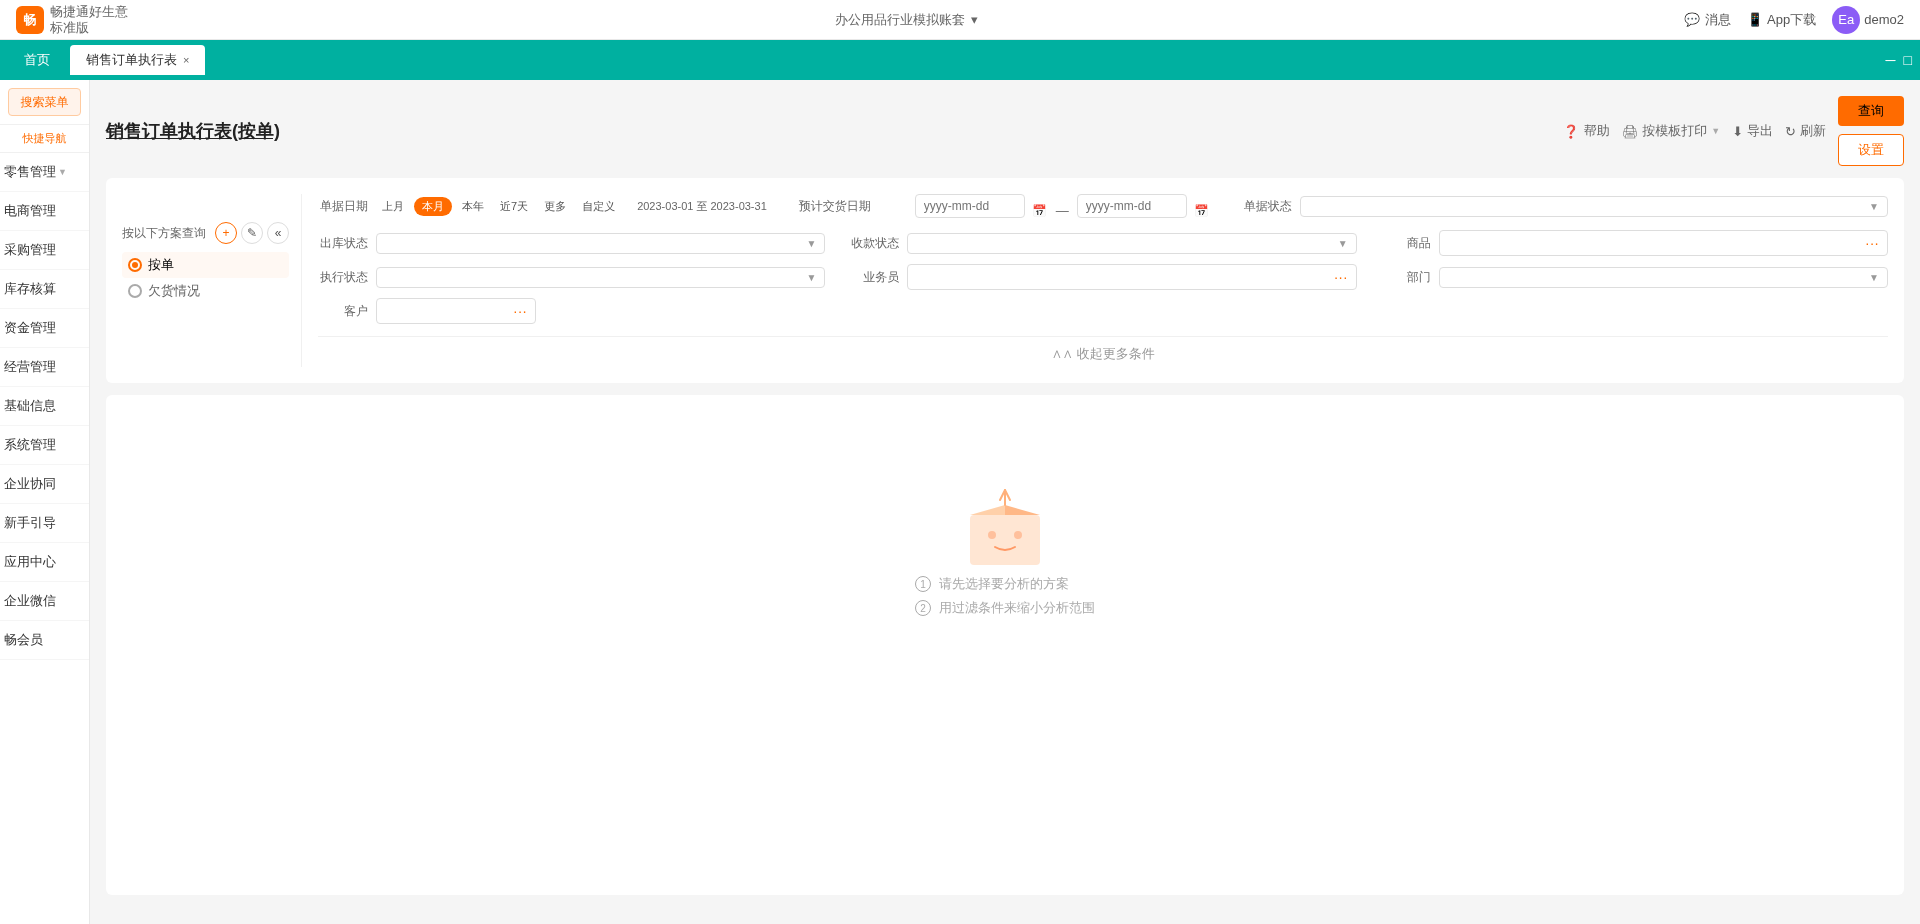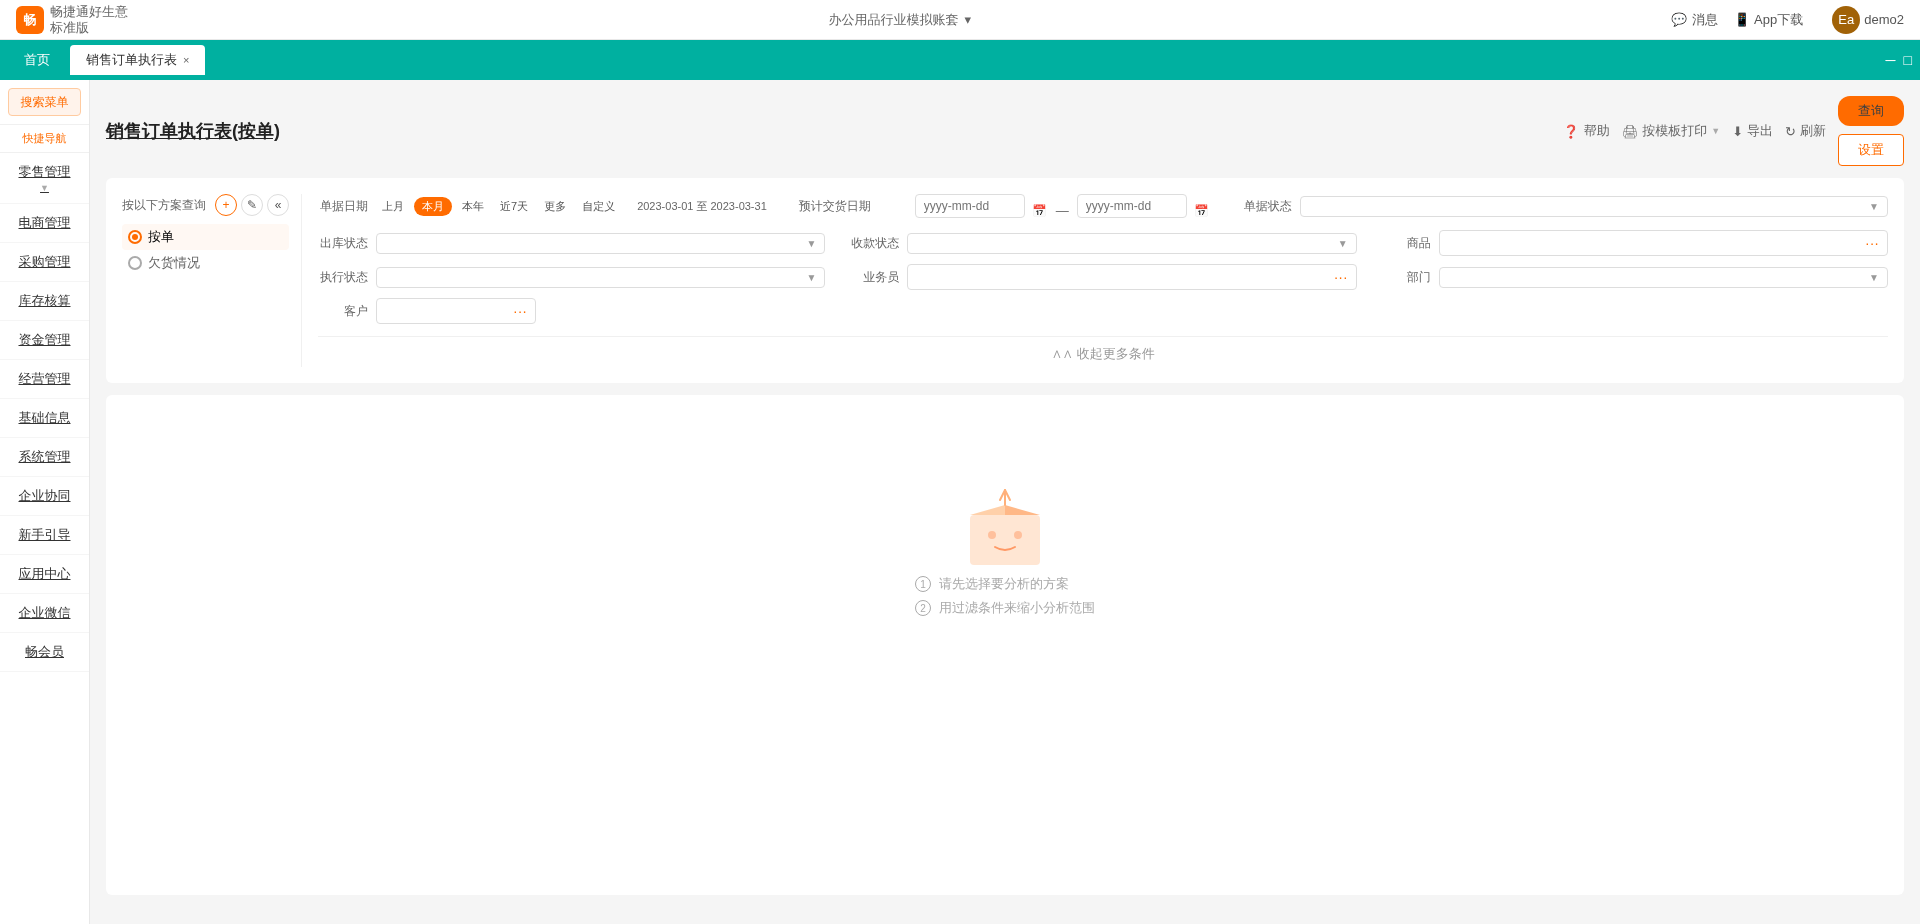--- a/index.html
+++ b/index.html
@@ -16,21 +16,21 @@
       justify-content: space-between;
       flex-shrink: 0;
     }
     .top-bar-left { display: flex; align-items: center; gap: 8px; }
     .logo-area { display: flex; align-items: center; gap: 6px; }
     .logo-icon { width: 28px; height: 28px; background: #ff6b00; border-radius: 6px; display: flex; align-items: center; justify-content: center; color: #fff; font-size: 10px; font-weight: bold; }
     .logo-text { font-size: 11px; color: #666; line-height: 1.2; }
     .top-bar-center { display: flex; align-items: center; gap: 6px; color: #666; font-size: 12px; }
     .top-bar-right { display: flex; align-items: center; gap: 16px; }
     .top-bar-right-item { display: flex; align-items: center; gap: 4px; color: #555; font-size: 12px; cursor: pointer; }
-    .avatar { width: 28px; height: 28px; background: #a16207; border-radius: 50%; display: flex; align-items: center; justify-content: center; color: #fff; font-size: 11px; margin-left: 13px; }
+    .avatar { width: 28px; height: 28px; background: #8b5cf6; border-radius: 50%; display: flex; align-items: center; justify-content: center; color: #fff; font-size: 11px; }
 
     
     .nav-tabs {
       background: #00b0a0;
       height: 40px;
       display: flex;
       align-items: center;
       padding: 0 8px;
       gap: 4px;
       flex-shrink: 0;
@@ -53,40 +53,40 @@
       background: #fff;
       border-right: 1px solid #e8e8e8;
       display: flex;
       flex-direction: column;
       flex-shrink: 0;
       overflow-y: auto;
     }
     .sidebar-search { padding: 8px; border-bottom: 1px solid #f0f0f0; }
     .sidebar-search-btn { width: 100%; height: 28px; background: #fff3eb; border: 1px solid #ffcba0; border-radius: 4px; color: #ff6b00; font-size: 12px; cursor: pointer; }
     .sidebar-nav-btn { padding: 6px 8px; text-align: center; font-size: 11px; color: #ff6b00; cursor: pointer; border-bottom: 1px solid #f0f0f0; }
-    .sidebar-item { padding: 10px 4px; text-align: center; font-size: 12px; color: #333; cursor: pointer; border-bottom: 1px solid #f5f5f5; display: flex; flex-direction: column; align-items: center; gap: 2px; text-decoration: underline; }
+    .sidebar-item { padding: 10px 4px; text-align: center; font-size: 12px; color: #333; cursor: pointer; border-bottom: 1px solid #f5f5f5; display: flex; flex-direction: row; align-items: center; gap: 2px; }
     .sidebar-group { }
     .sidebar-group-header { padding: 8px 8px; display: flex; align-items: center; justify-content: center; gap: 4px; color: #ff6b00; font-size: 12px; cursor: pointer; border-bottom: 1px solid #f0f0f0; }
     .sidebar-subitem { padding: 7px 8px; text-align: center; font-size: 12px; color: #555; cursor: pointer; border-bottom: 1px solid #f5f5f5; }
     .sidebar-subitem.active { color: #ff6b00; background: #fff8f3; }
 
     
     .content-area { flex: 1; overflow-y: auto; padding: 16px; background: #f5f5f5; }
 
     
     .page-title-bar {
       display: flex;
       align-items: center;
       justify-content: space-between;
       margin-bottom: 12px;
     }
     .page-title { font-size: 18px; font-weight: bold; color: #222; text-decoration: underline; }
     .page-actions { display: flex; align-items: center; gap: 12px; }
     .action-btn { display: flex; align-items: center; gap: 4px; color: #666; font-size: 12px; cursor: pointer; }
-    .query-btn { background: #ff6b00; color: #404040; border: none; border-radius: 12px; padding: 6px 20px; font-size: 13px; cursor: pointer; }
+    .query-btn { background: #ff6b00; color: #000000; border: none; border-radius: 4px; padding: 6px 20px; font-size: 13px; cursor: pointer; }
     .setting-btn { background: #fff; color: #ff6b00; border: 1px solid #ff6b00; border-radius: 4px; padding: 6px 16px; font-size: 13px; cursor: pointer; margin-top: 4px; }
 
     
     .filter-panel {
       background: #fff;
       border-radius: 6px;
       padding: 16px;
       margin-bottom: 12px;
     }
     .filter-row { display: flex; align-items: center; gap: 16px; margin-bottom: 12px; flex-wrap: wrap; }
@@ -255,21 +255,21 @@
           <button class="query-btn">查询</button>
           <button class="setting-btn">设置</button>
         </div>
       </div>
     </div>
 
     <div class="filter-panel">
       <div style="display:flex;gap:16px;">
 
         <div style="min-width:180px;border-right:1px solid #f0f0f0;padding-right:12px;">
-          <div style="display:flex;align-items:center;justify-content:space-between;margin-bottom:8px;">
+          <div style="display:flex;align-items:center;justify-content:space-between;margin-bottom:8px;margin-top:28px;">
             <span style="font-size:12px;color:#666;">按以下方案查询</span>
             <div style="display:flex;gap:4px;">
               <div class="sol-btn orange">+</div>
               <div class="sol-btn">✎</div>
               <div class="sol-btn">«</div>
             </div>
           </div>
           <div class="solution-item active">
             <div class="solution-radio">
               <div class="solution-radio-dot"></div>

